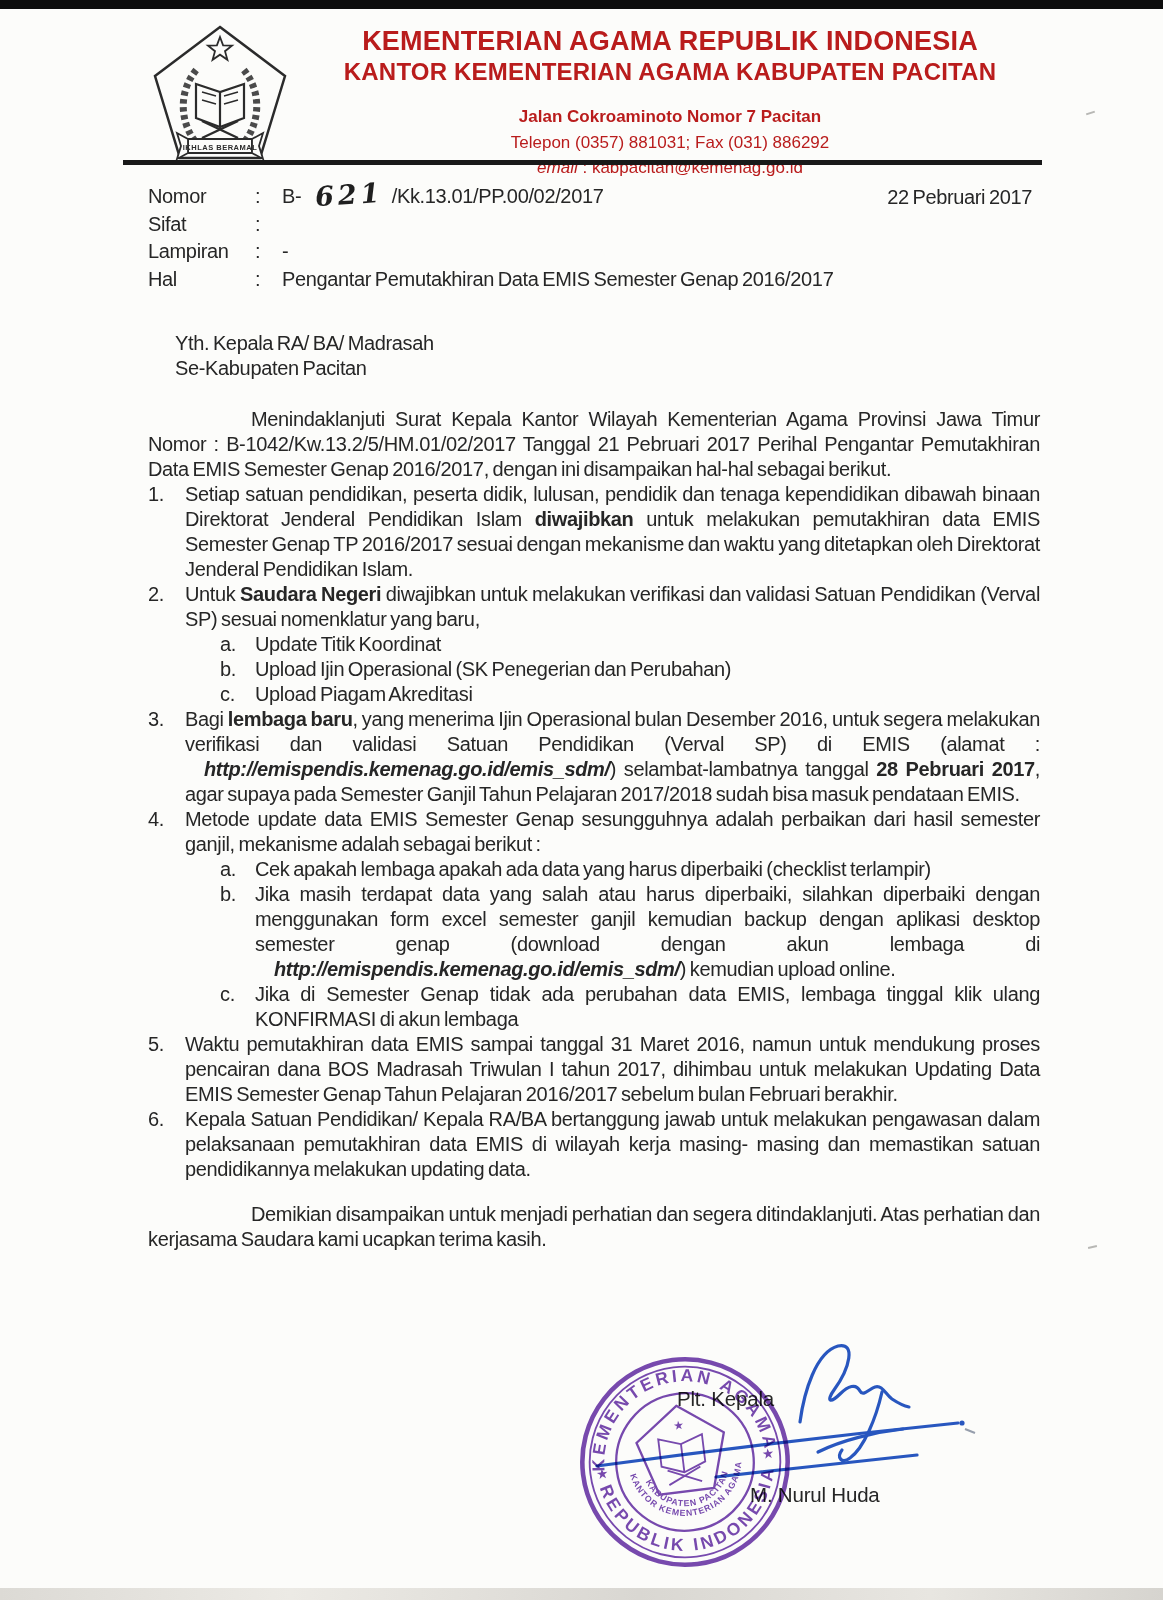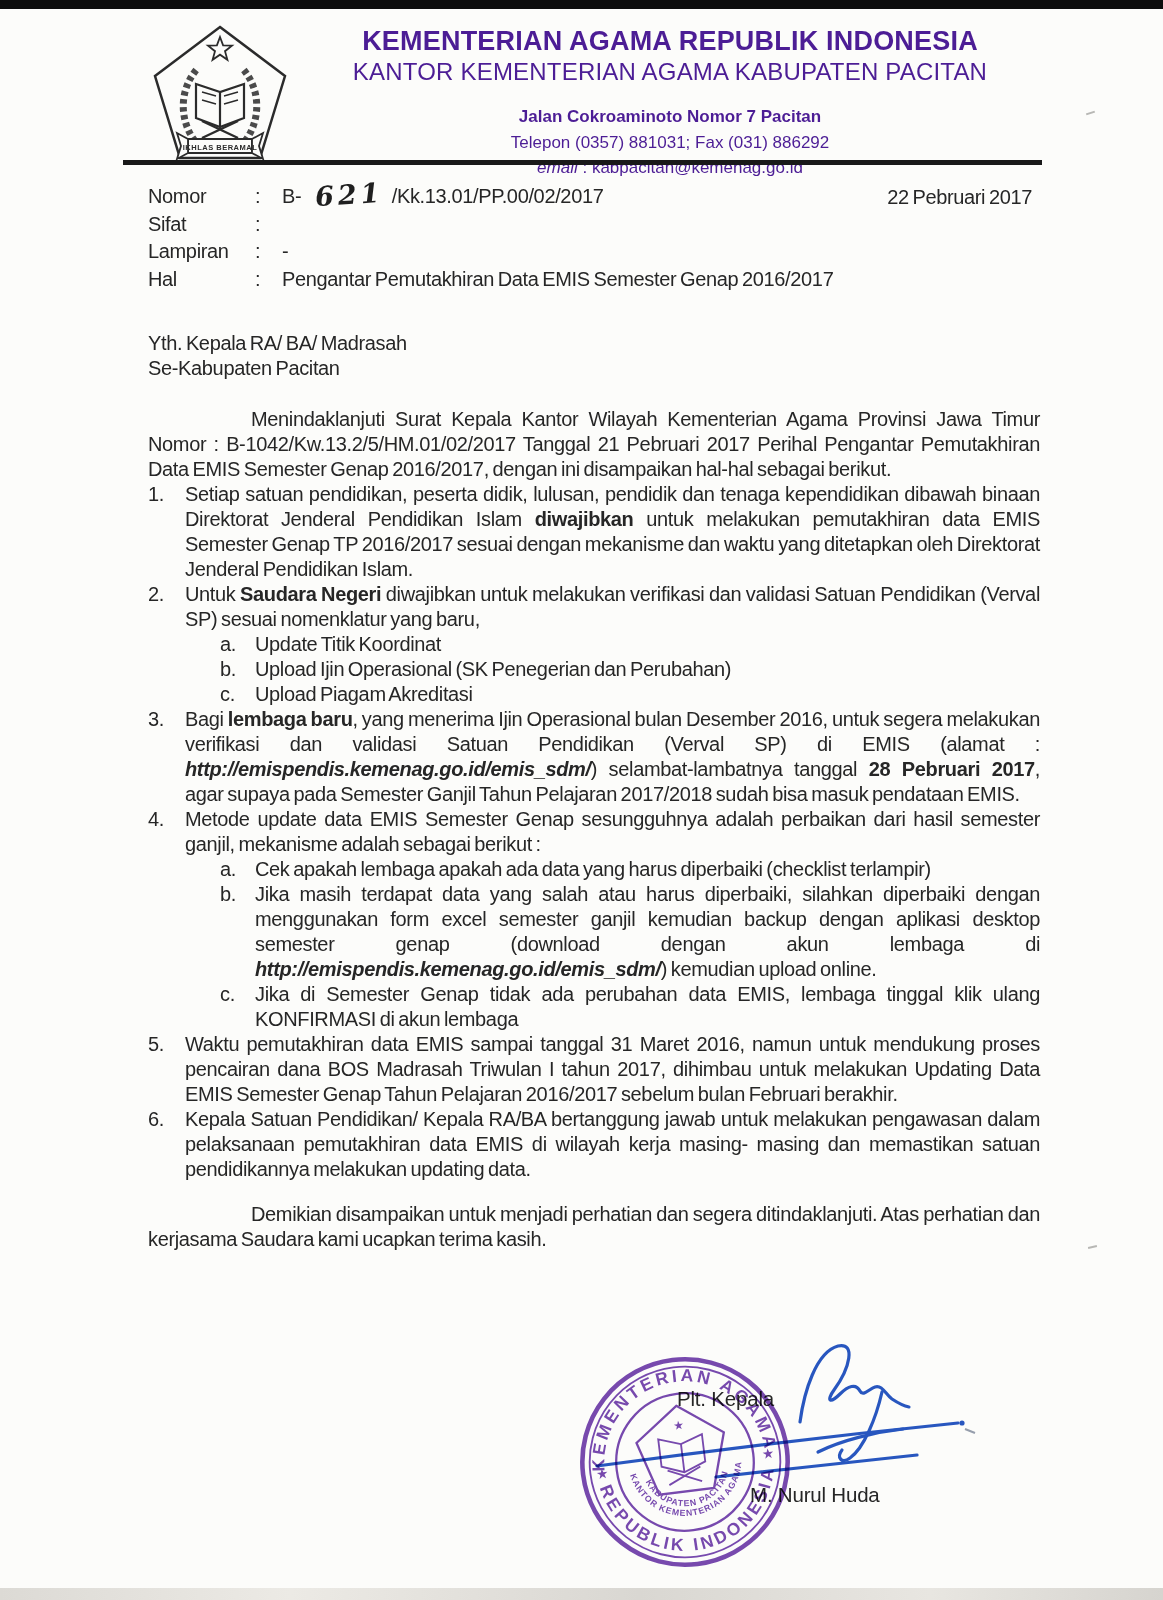--- a/index.html
+++ b/index.html
@@ -9,55 +9,55 @@
     font-family:"Liberation Sans",sans-serif;
     color:#262626;
   }
   .top-strip{position:absolute;top:0;left:0;width:1163px;height:9px;background:#0d0d0d;}
   .bottom-strip{position:absolute;bottom:0;left:0;width:1163px;height:12px;
     background:linear-gradient(90deg,#dcdad5 0%,#eceae5 25%,#d9d7d2 55%,#e8e6e1 80%,#d6d4cf 100%);}
 
   
   .letterhead{position:absolute;top:22px;left:123px;width:919px;height:138px;}
   .logo{position:absolute;left:27px;top:0;width:140px;height:142px;}
-  .lh-text{position:absolute;left:167px;top:4px;width:760px;text-align:center;color:#4c1d95;}
+  .lh-text{position:absolute;left:167px;top:4px;width:760px;text-align:center;color:#b91c1c;}
   .lh-ministry{font-size:27px;font-weight:700;line-height:31px;letter-spacing:.2px;}
-  .lh-office{font-size:24px;font-weight:400;line-height:28px;margin-top:1px;letter-spacing:.2px;}
+  .lh-office{font-size:24px;font-weight:700;line-height:28px;margin-top:1px;letter-spacing:.2px;}
   .lh-small{font-size:17px;line-height:21.5px;margin-top:4px;}
   .lh-small.first{margin-top:20px;font-weight:bold;}
   .it{font-style:italic;}
   .separator{position:absolute;top:160px;left:123px;width:919px;height:5px;background:#191919;}
 
   
   .content{
     position:absolute;top:183px;left:148px;width:892px;
     font-size:20px;line-height:25px;letter-spacing:-0.35px;word-spacing:-1.5px;
   }
   .meta{position:relative;line-height:27.5px;}
   .meta-row{display:grid;grid-template-columns:107px 27px 1fr;}
   .hand{
     display:inline-block;font-family:"DejaVu Serif",serif;font-style:italic;font-weight:600;
     font-size:27px;line-height:20px;letter-spacing:4px;transform:rotate(-4deg) translateY(1px);
     margin:0 8px 0 14px;color:#1f1f1f;
   }
   .date{position:absolute;top:1px;right:8px;}
 
-  .recipient{margin-top:38px;}
+  .recipient{margin-top:38px;margin-left:27px;}
   .opening{margin-top:26px;text-align:justify;text-indent:103px;}
   .closing{margin-top:20px;text-align:justify;text-indent:103px;}
 
   .list{margin:0;padding:0;}
   .item{display:flex;}
   .num{flex:0 0 37px;}
   .itext{flex:1;text-align:justify;}
   .sub{display:flex;}
   .let{flex:0 0 35px;margin-left:35px;}
   .stext{flex:1;text-align:justify;}
   .seg-b{font-weight:700;}
-  .seg-i{font-style:italic;}
+  .seg-i{font-style:italic;margin-left:19px;}
 
   
   .sig-title{position:absolute;left:677px;top:1387px;font-size:20.5px;letter-spacing:-0.2px;}
   .sig-name{position:absolute;left:750px;top:1483px;font-size:20.5px;letter-spacing:-0.2px;}
   .stamp{position:absolute;left:575px;top:1352px;width:220px;height:220px;
     mix-blend-mode:multiply;opacity:.92;}
   .sig-ink{position:absolute;left:540px;top:1310px;width:500px;height:190px;
     mix-blend-mode:multiply;}
 
   .artifact{position:absolute;background:#9a9a96;opacity:.7;}

